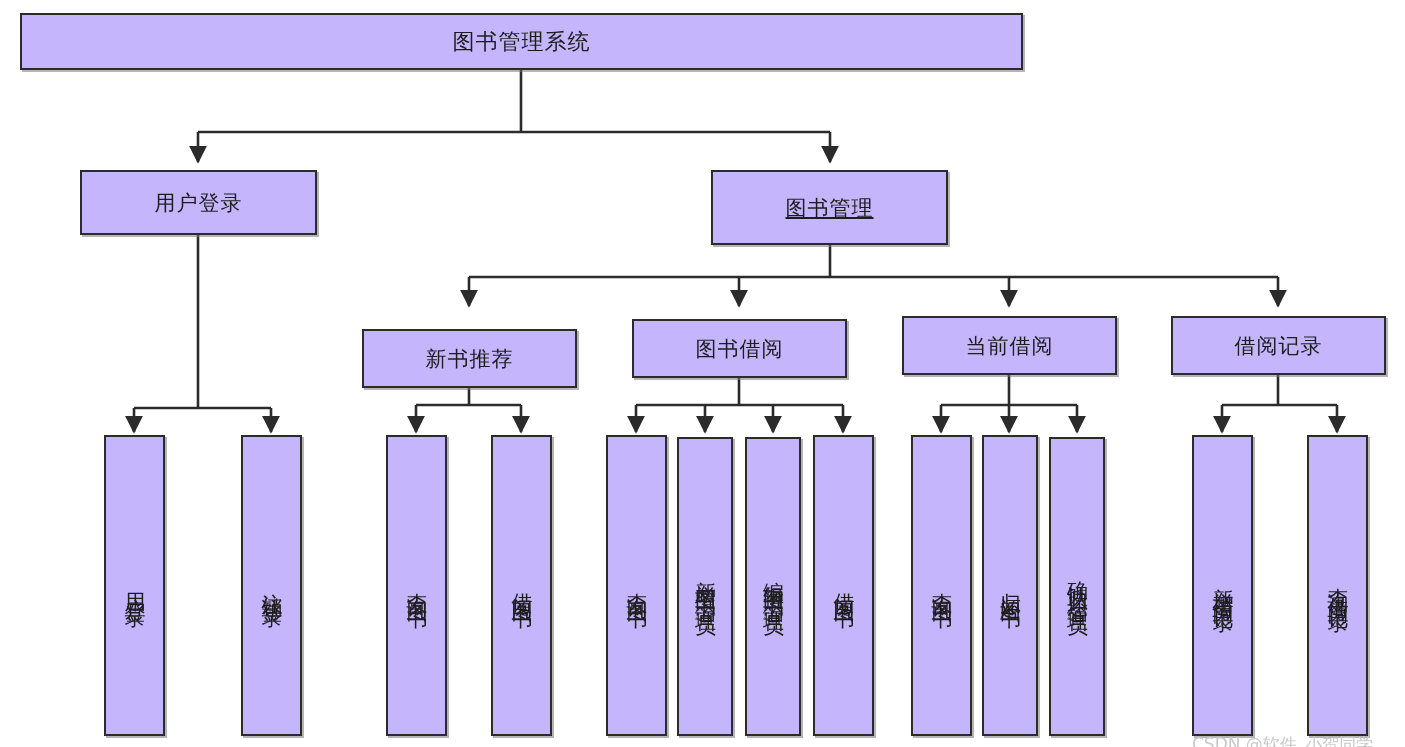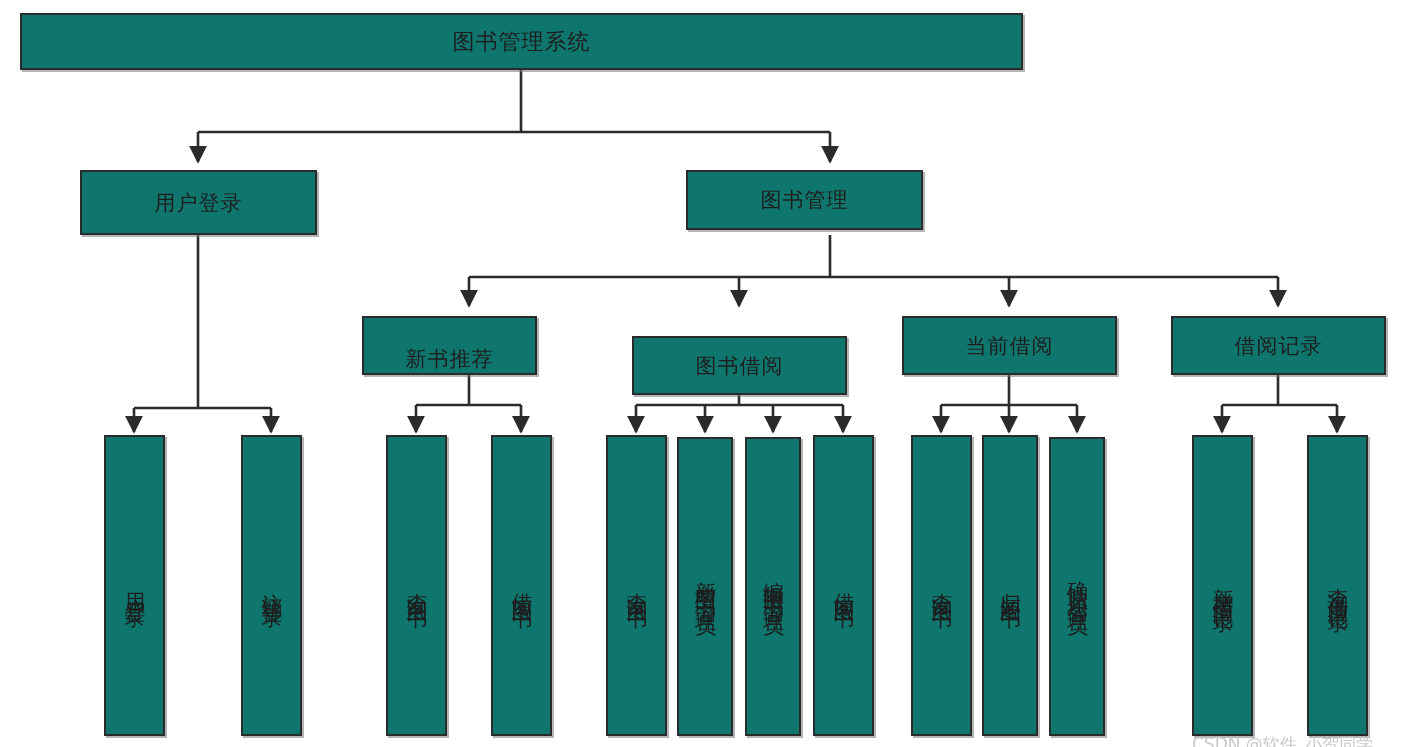--- a/index.html
+++ b/index.html
@@ -9,21 +9,21 @@
     background:#ffffff;
     font-family:"DejaVu Sans","Liberation Sans",sans-serif;
     overflow:hidden;
   }
   #canvas{position:relative;width:1405px;height:747px;}
   svg.wires{position:absolute;left:0;top:0;width:1405px;height:747px;pointer-events:none;}
 
   .node{
     position:absolute;
     box-sizing:border-box;
-    background:#0f766e;
+    background:#c4b5fd;
     border:2px solid #2b2b2b;
     box-shadow:2px 2px 0 rgba(120,120,120,.55);
     display:flex;align-items:center;justify-content:center;
     color:#1d1d1d;
   }
   .node.h{ font-size:21px; letter-spacing:1px; }
   .node.root{ font-size:22px; }
 
   .node.v{
     writing-mode:vertical-rl;
@@ -104,28 +104,28 @@
     </g>
   </svg>
 
   <div class="node h root" style="left:20px;top:13px;width:1003px;height:57px;">
     <span>图书管理系统</span>
   </div>
 
   <div class="node h" style="left:80px;top:170px;width:237px;height:65px;">
     <span>用户登录</span>
   </div>
-  <div class="node h" style="left:686px;top:170px;width:237px;height:60px;">
+  <div class="node h" style="left:711px;top:170px;width:237px;height:75px;text-decoration:underline;">
     <span>图书管理</span>
   </div>
 
-  <div class="node h" style="left:362px;top:316px;width:175px;height:59px;align-items:flex-end;">
+  <div class="node h" style="left:362px;top:329px;width:215px;height:59px;">
     <span>新书推荐</span>
   </div>
-  <div class="node h" style="left:632px;top:336px;width:215px;height:59px;">
+  <div class="node h" style="left:632px;top:319px;width:215px;height:59px;">
     <span>图书借阅</span>
   </div>
   <div class="node h" style="left:902px;top:316px;width:215px;height:59px;">
     <span>当前借阅</span>
   </div>
   <div class="node h" style="left:1171px;top:316px;width:215px;height:59px;text-align:right;">
     <span>借阅记录</span>
   </div>
 
   <div class="node v" style="left:104px;top:435px;width:61px;height:301px;">

